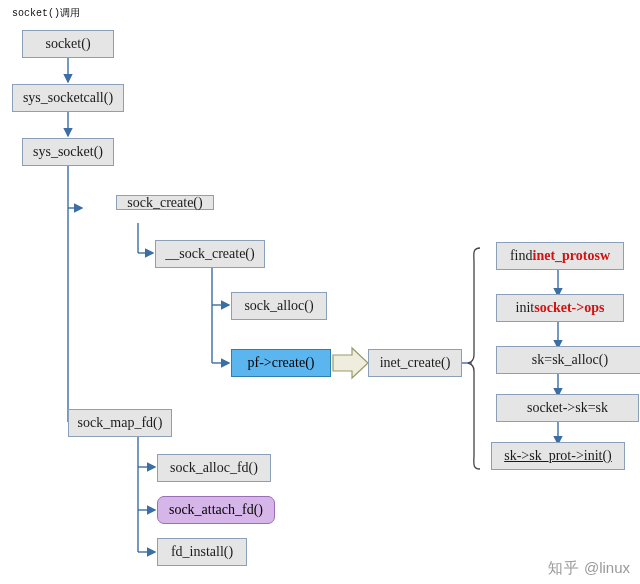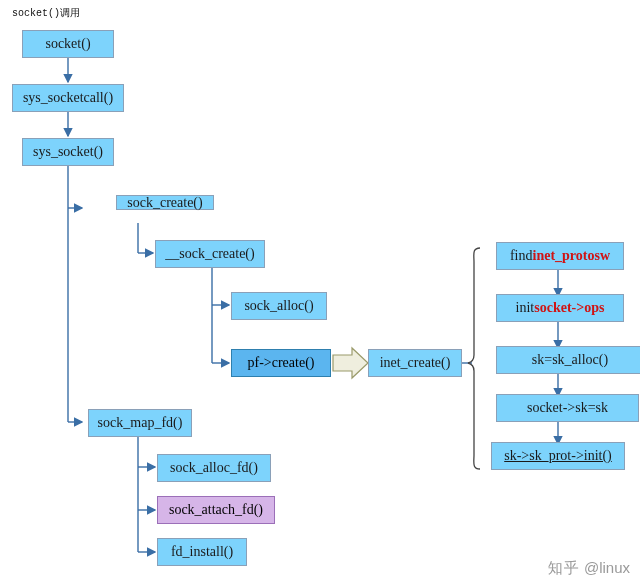--- a/index.html
+++ b/index.html
@@ -17,40 +17,41 @@
   #canvas {
     position: absolute;
     left: 0; top: 0;
     width: 640px;
     height: 584px;
   }
   .node {
     position: absolute;
     box-sizing: border-box;
     border: 1px solid #8aa0b8;
-    background: #7dd3fc;
+    background: #e5e5e5;
     color: #1a1a1a;
     font-size: 14px;
     font-family: "Liberation Serif", serif;
     display: flex;
     align-items: center;
     justify-content: center;
     white-space: nowrap;
     padding: 0 8px;
     line-height: 1;
   }
   .node.blue {
     background: #5bb5ef;
     border-color: #2e7fae;
     color: #000;
   }
   .node.purple {
     background: #d6b5e8;
     border-color: #9b6fb8;
     color: #000;
+    border-radius: 7px;
   }
   .label-plain {
     position: absolute;
     font-size: 10px;
     font-family: Liberation Mono, monospace;
     color: #111;
     white-space: nowrap;
   }
   .red-bold {
     color: #d01414;
@@ -132,21 +133,21 @@
   <div class="node" style="left:84px; top:195px; width:98px; height:15px;margin-left:32px;">sock_create()</div>
 
   <div class="node" style="left:155px; top:240px; width:110px; height:28px;">__sock_create()</div>
 
   <div class="node" style="left:231px; top:292px; width:96px; height:28px;">sock_alloc()</div>
 
   <div class="node blue" style="left:231px; top:349px; width:100px; height:28px;">pf-&gt;create()</div>
 
   <div class="node" style="left:368px; top:349px; width:94px; height:28px;">inet_create()</div>
 
-  <div class="node" style="left:88px; top:409px; width:104px; height:28px;">sock_map_fd()</div>
+  <div class="node" style="left:68px; top:409px; width:104px; height:28px;">sock_map_fd()</div>
 
   <div class="node" style="left:157px; top:454px; width:114px; height:28px;">sock_alloc_fd()</div>
 
   <div class="node purple" style="left:157px; top:496px; width:118px; height:28px;">sock_attach_fd()</div>
 
   <div class="node" style="left:157px; top:538px; width:90px; height:28px;">fd_install()</div>
 
   <div class="node" style="left:496px; top:294px; width:128px; height:28px;">
     <span>init </span>
     <span class="red-bold">socket-&gt;ops</span>

